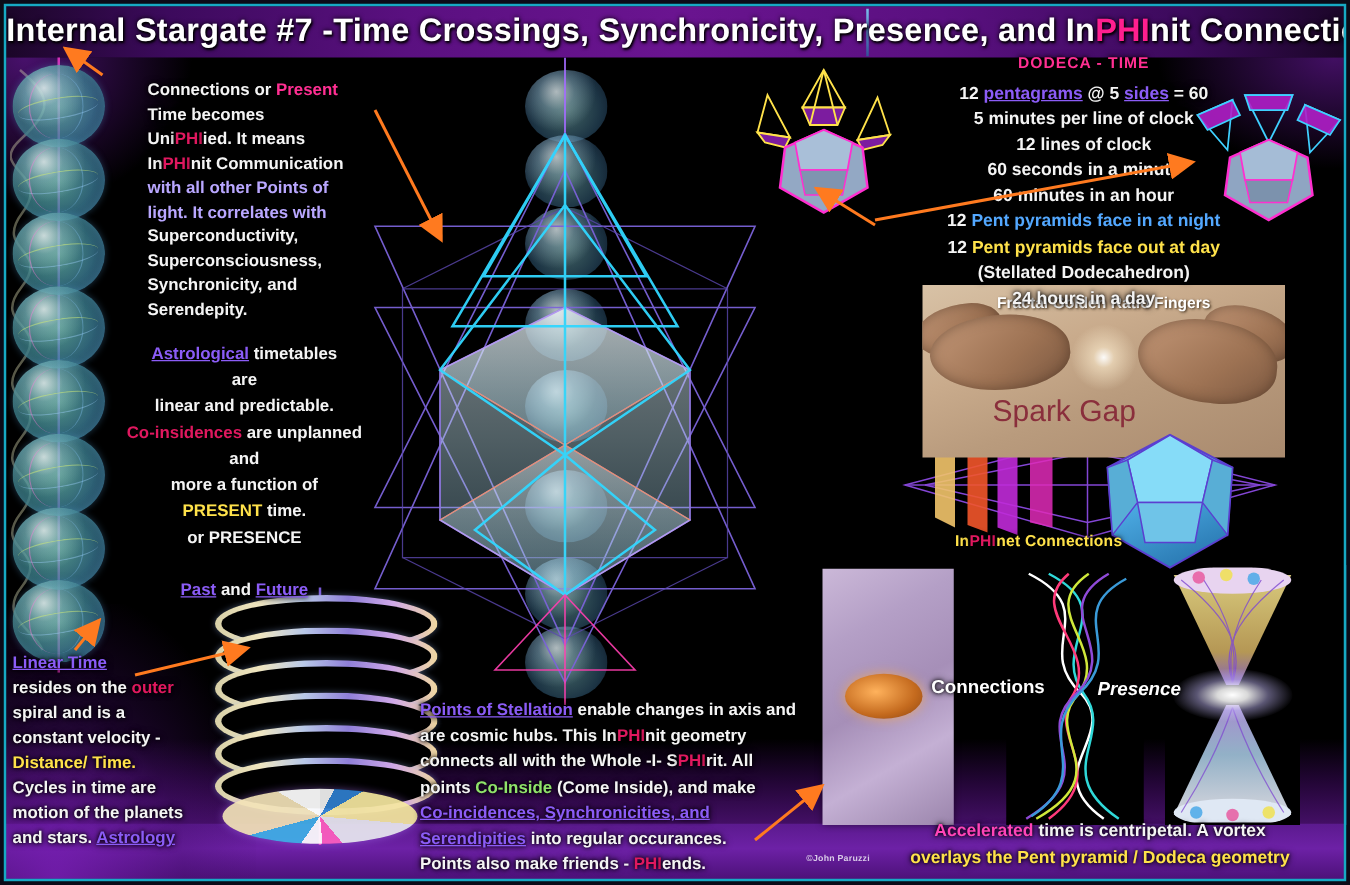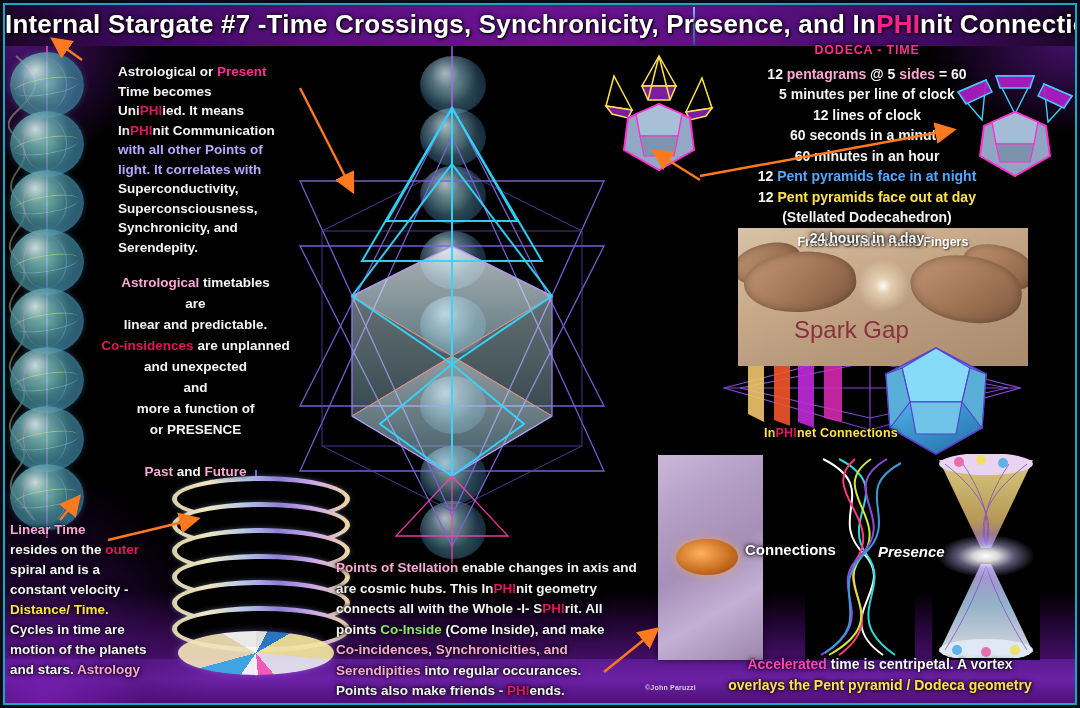--- a/index.html
+++ b/index.html
@@ -81,21 +81,21 @@
     color:#f2f2f2;
     font-size:13.5px; font-weight:bold;
     line-height:19.5px;
     text-shadow:0 0 3px #000,0 0 6px #000;
   }
   .tblock .ln{display:block; white-space:nowrap;}
   .c-white{color:#f4f4f4;}
   .c-pink{color:#ff2f92;}
   .c-crimson{color:#e0185f;}
   .c-lav{color:#b9a7ff;}
-  .c-cyan{color:#f9a8d4;}
+  .c-cyan{color:#8b5cf6;text-decoration:underline;}
   .c-skyblue{color:#53a8ff;}
   .c-yellow{color:#ffe24a;}
   .c-green{color:#8fe36a;}
   .c-magenta{color:#ff44b8;}
   
   #blk-accel{left:118px; top:62px; width:205px;}
   #blk-astro{left:88px; top:272px; width:215px; text-align:center; line-height:21px;}
   #blk-linear{left:10px; top:520px; width:185px; line-height:20px;}
   #blk-stell{left:336px; top:558px; width:300px; line-height:20.5px; font-size:13.5px;}
   #blk-dodeca{left:742px; top:40px; width:250px; text-align:center; line-height:20.5px; font-size:14px;}
@@ -490,39 +490,39 @@
       </g>
     </svg>
   </div>
 
   <div class="vline-cyan"></div>
 
   <div id="lbl-connections" class="tblock">Connections</div>
   <div id="lbl-presence" class="tblock">Presence</div>
 
   <div id="blk-accel" class="tblock">
-      <span class="ln"><span class="c-white">Astrological or </span><span class="c-pink">Present</span></span>
+      <span class="ln"><span class="c-white">Connections or </span><span class="c-pink">Present</span></span>
       <span class="ln"><span class="c-white">Time becomes</span></span>
       <span class="ln"><span class="c-white">Uni</span><span class="c-crimson">PHI</span><span class="c-white">ied. It means</span></span>
       <span class="ln"><span class="c-white">In</span><span class="c-crimson">PHI</span><span class="c-white">nit Communication</span></span>
       <span class="ln"><span class="c-lav">with all other Points of</span></span>
       <span class="ln"><span class="c-lav">light. It correlates with</span></span>
       <span class="ln"><span class="c-white">Superconductivity,</span></span>
       <span class="ln"><span class="c-white">Superconsciousness,</span></span>
       <span class="ln"><span class="c-white">Synchronicity, and</span></span>
       <span class="ln"><span class="c-white">Serendepity.</span></span>
     </div>
   <div id="blk-astro" class="tblock">
       <span class="ln"><span class="c-cyan">Astrological</span><span class="c-white"> timetables</span></span>
       <span class="ln"><span class="c-white">are</span></span>
       <span class="ln"><span class="c-white">linear and predictable.</span></span>
       <span class="ln"><span class="c-crimson">Co-insidences</span><span class="c-white"> are unplanned</span></span>
-      <span class="ln"><span class="c-white">and unexpected</span></span>
       <span class="ln"><span class="c-white">and</span></span>
       <span class="ln"><span class="c-white">more a function of</span></span>
+      <span class="ln"><span class="c-yellow">PRESENT</span><span class="c-white"> time.</span></span>
       <span class="ln"><span class="c-white">or PRESENCE</span></span>
       <span class="ln">&nbsp;<span class="c-white"></span></span>
       <span class="ln"><span class="c-cyan">Past</span><span class="c-white"> and </span><span class="c-cyan">Future</span></span>
     </div>
   <div id="blk-linear" class="tblock">
       <span class="ln"><span class="c-cyan">Linear Time</span></span>
       <span class="ln"><span class="c-white">resides on the </span><span class="c-crimson">outer</span></span>
       <span class="ln"><span class="c-white">spiral and is a</span></span>
       <span class="ln"><span class="c-white">constant velocity -</span></span>
       <span class="ln"><span class="c-yellow">Distance/ Time.</span></span>

